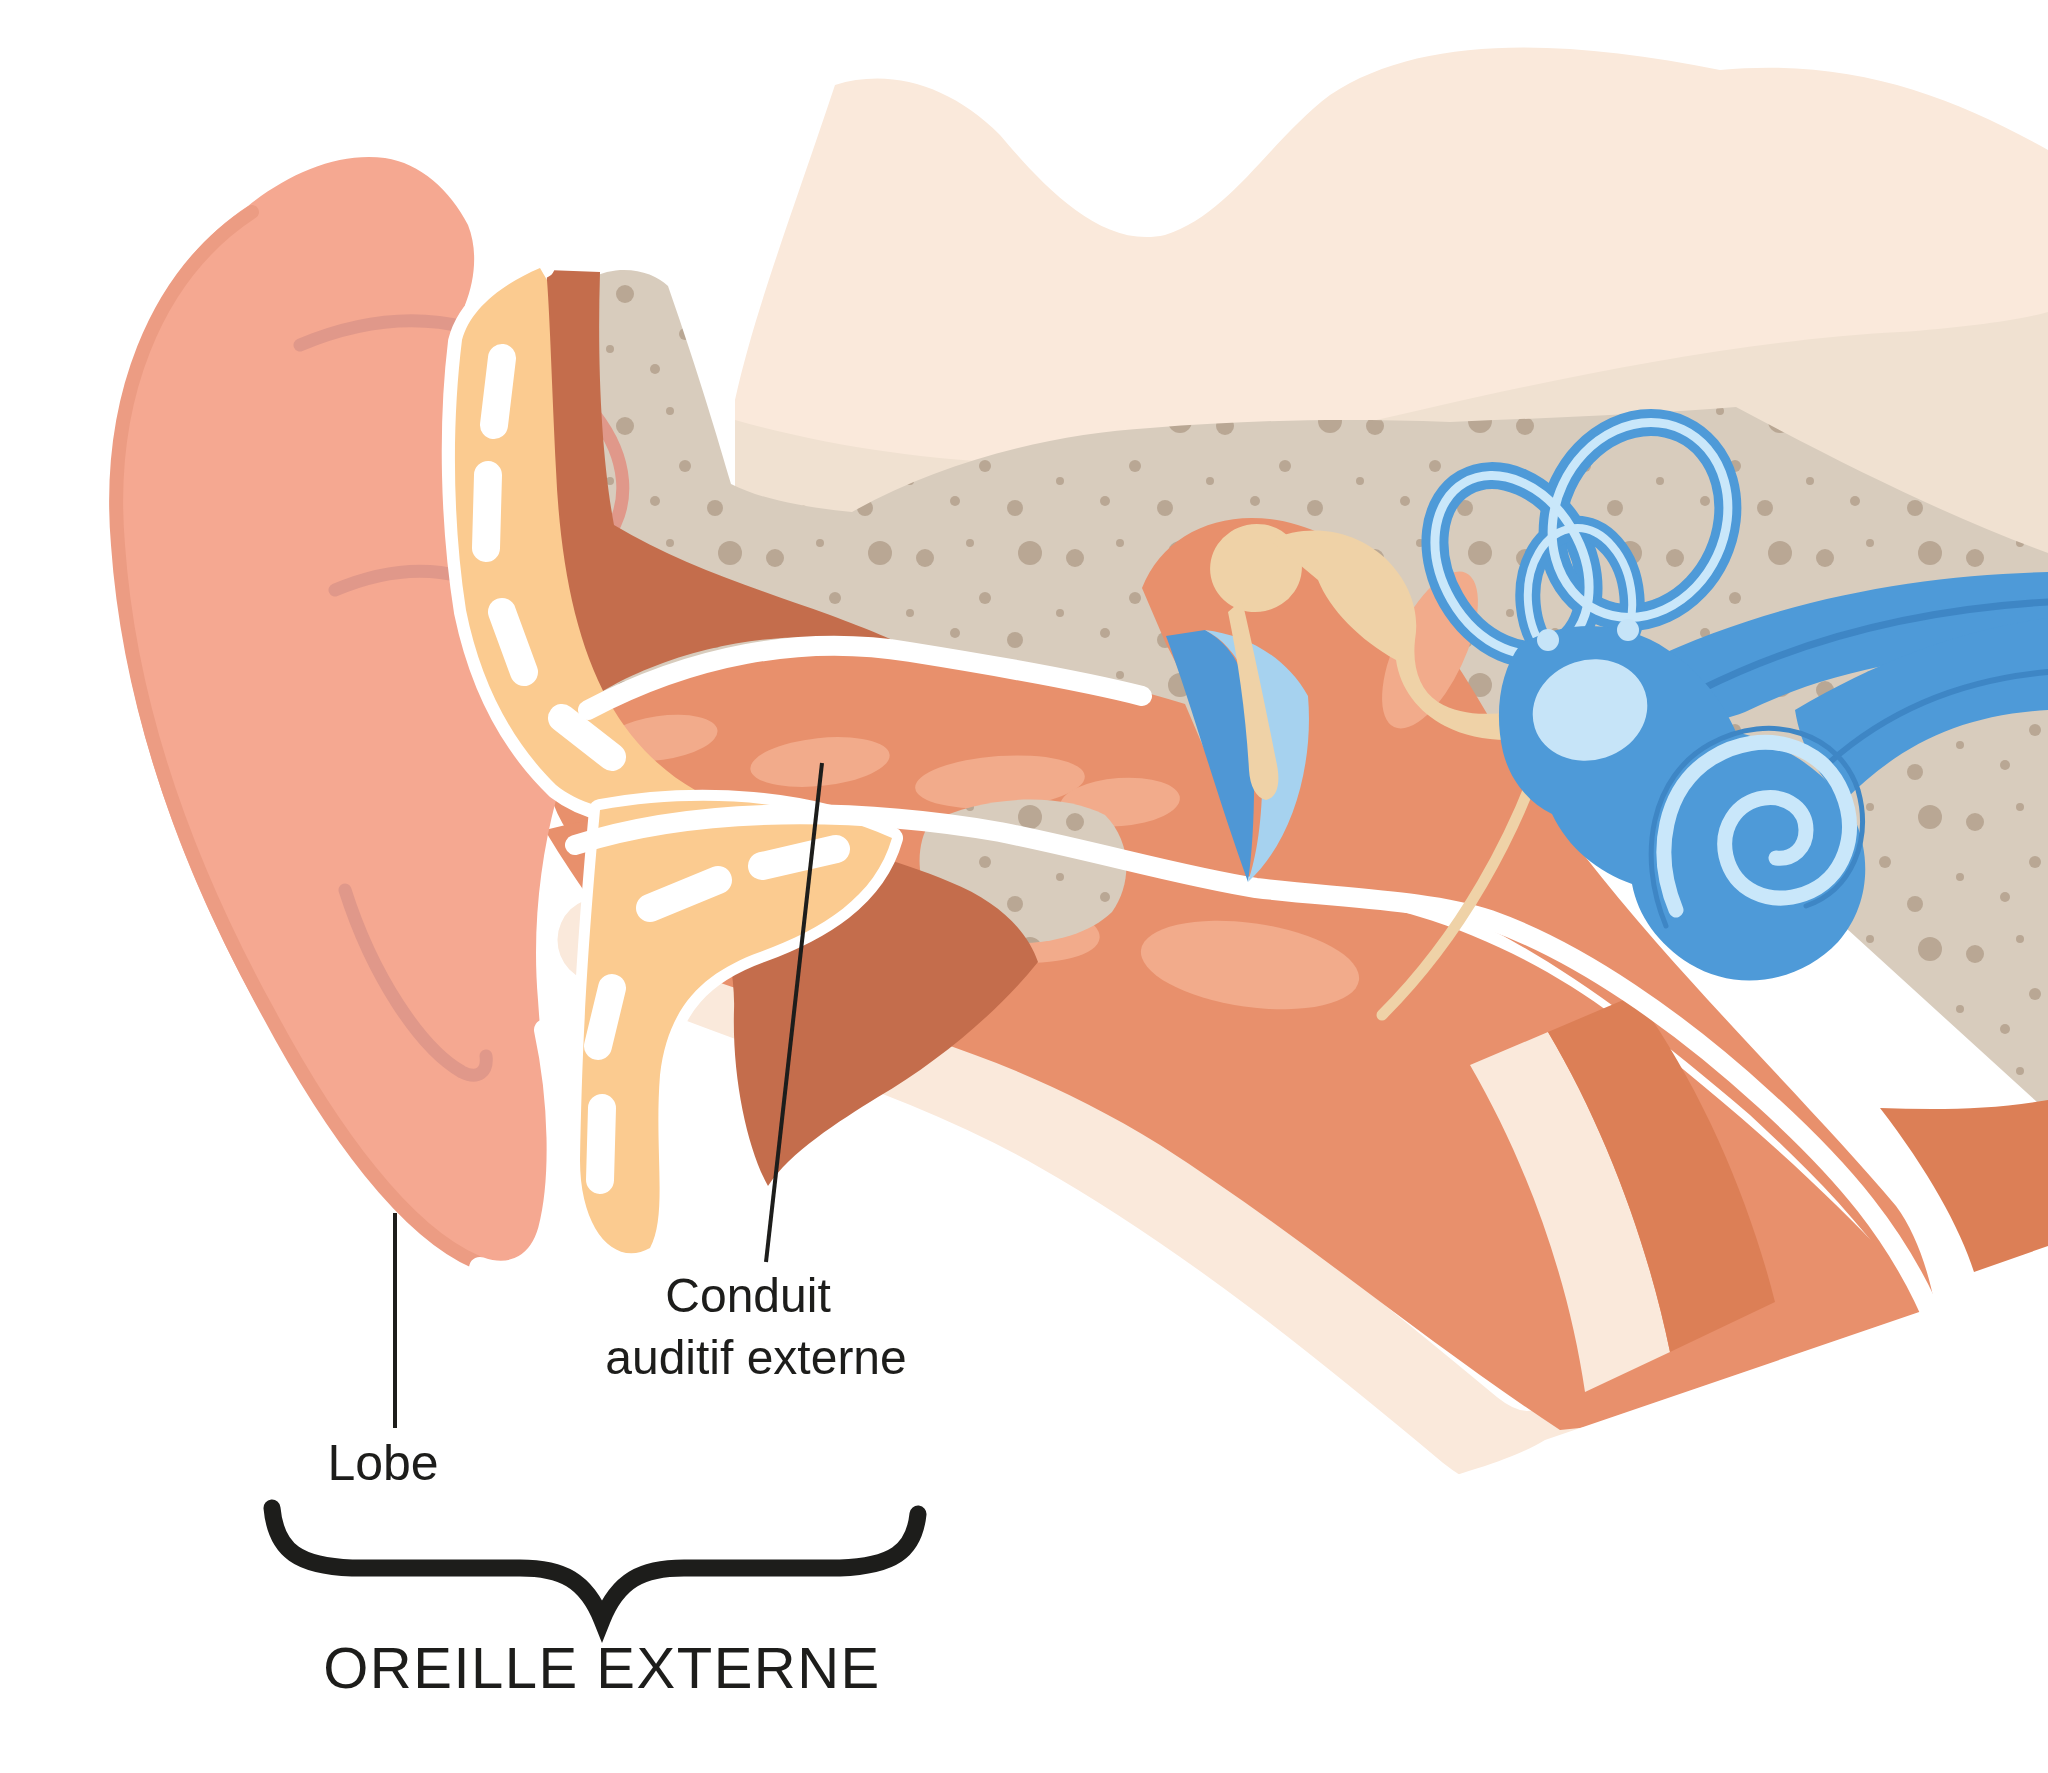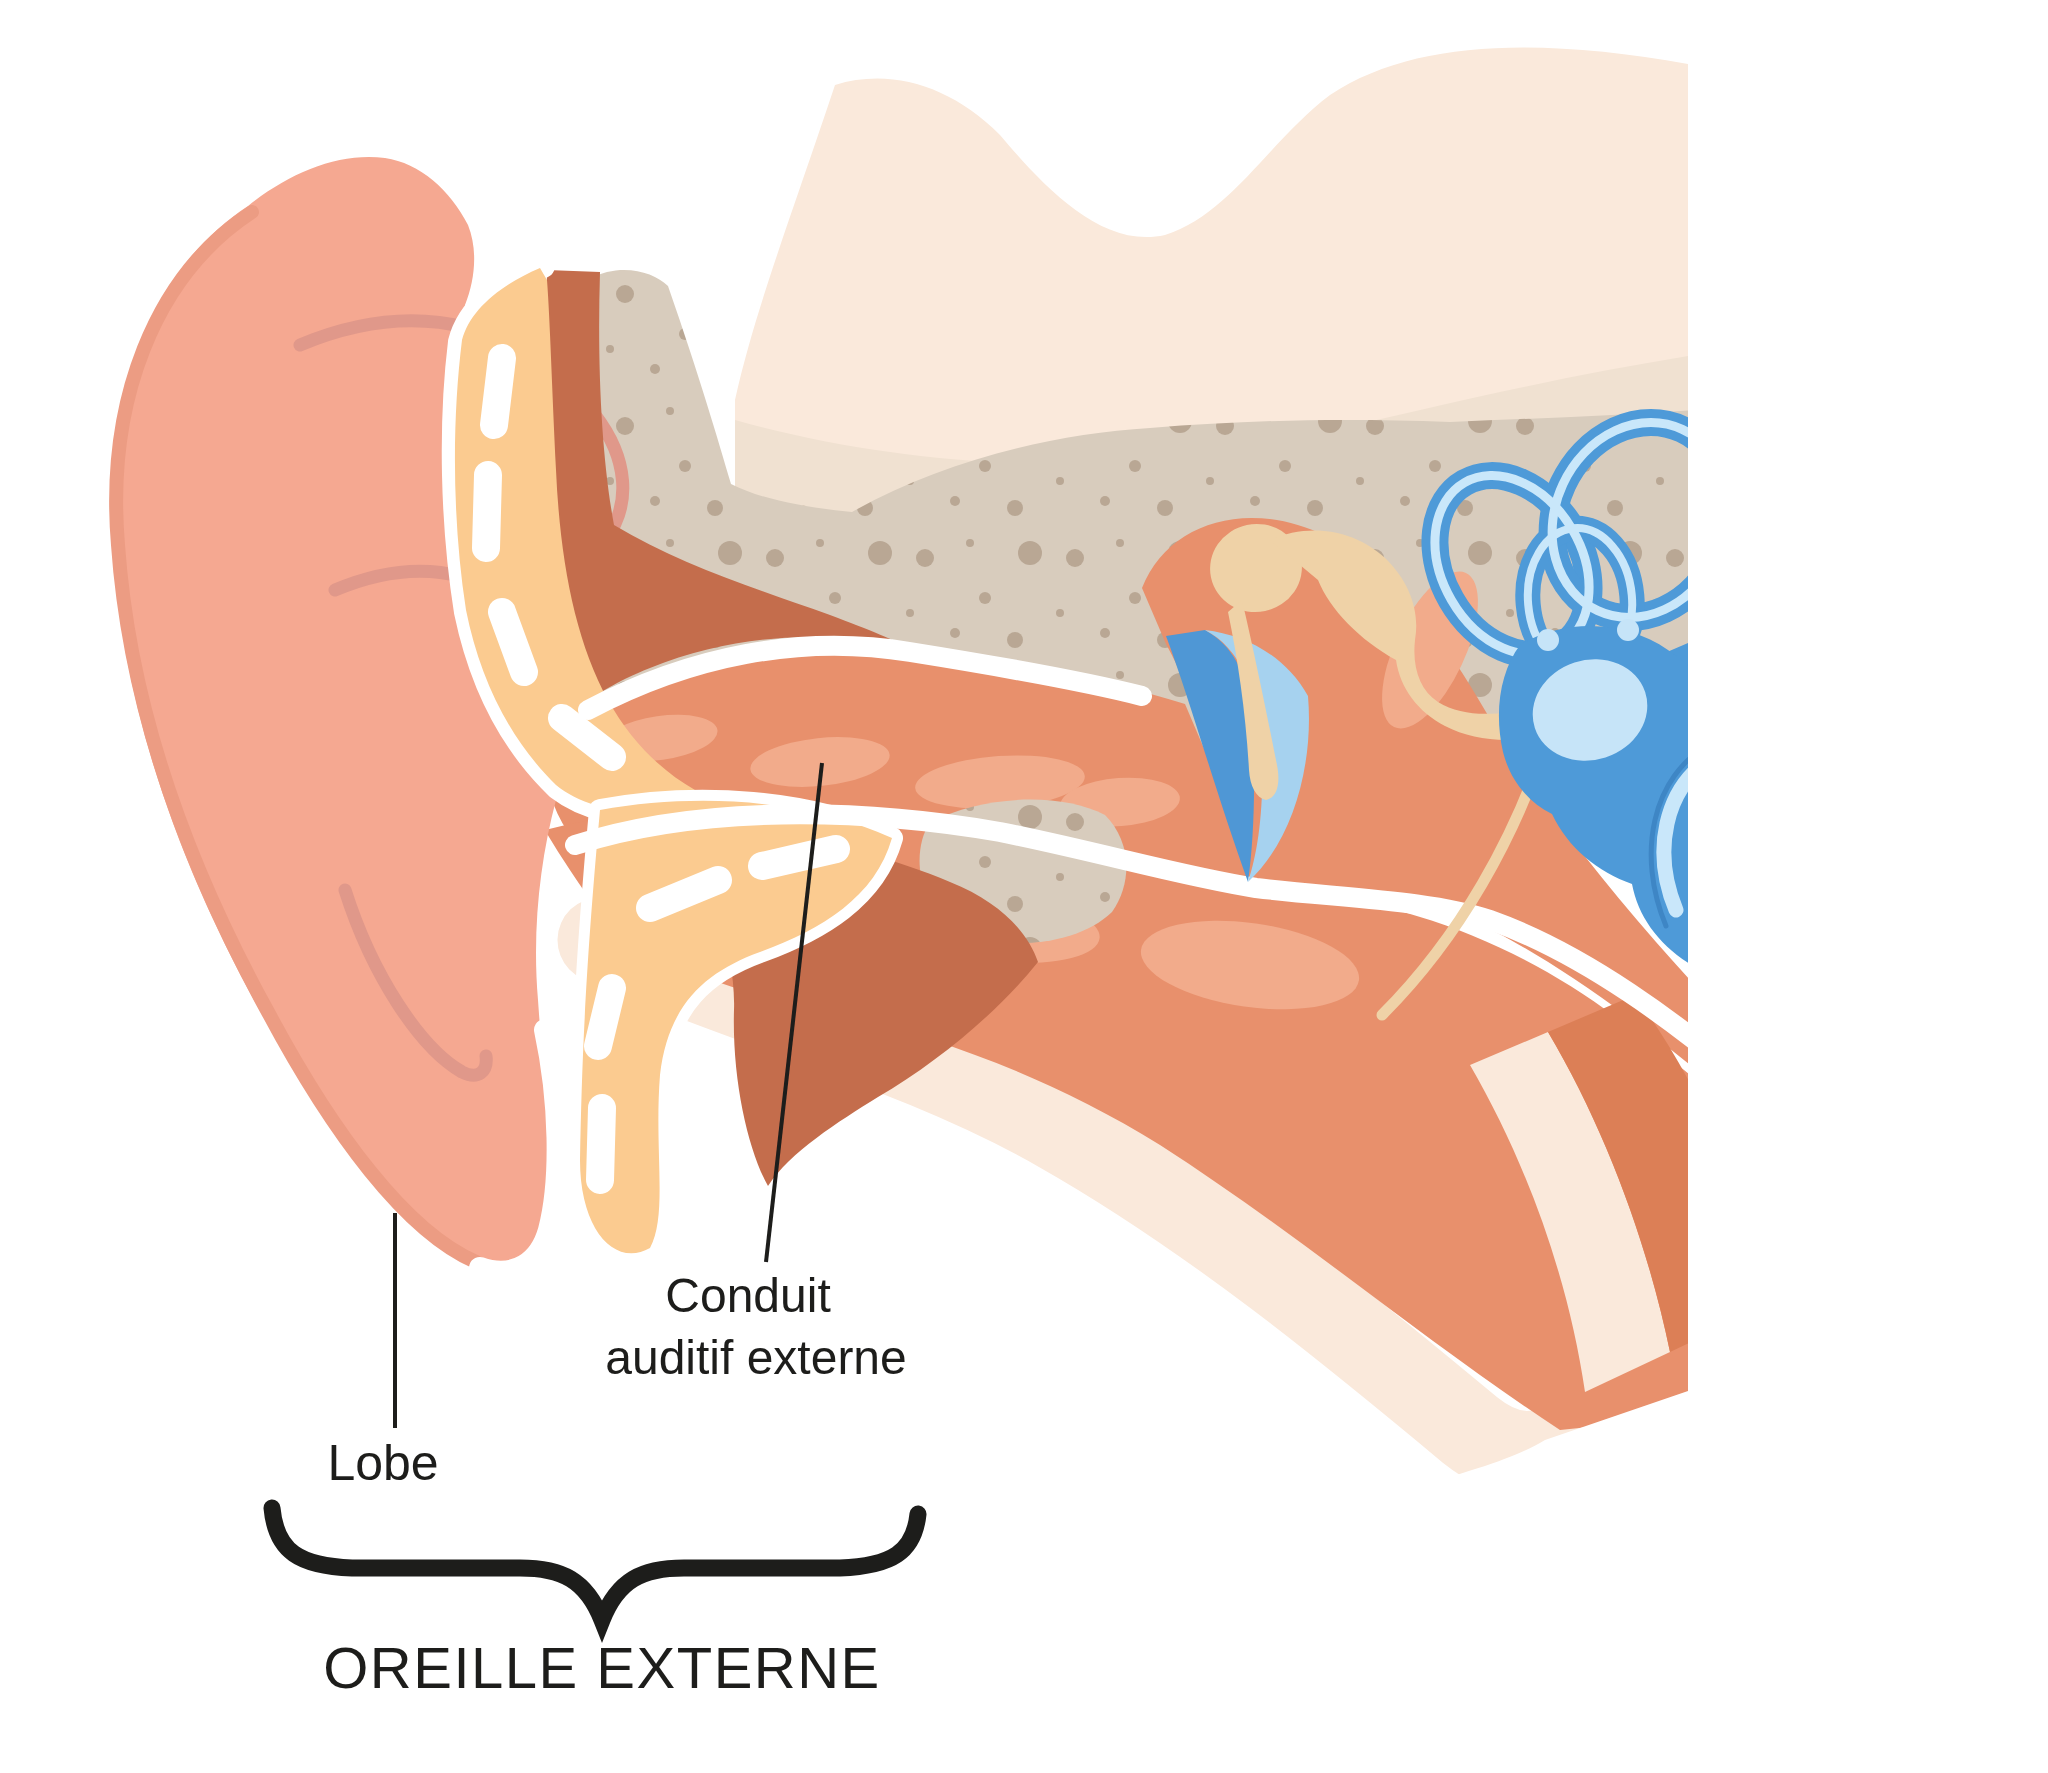--- a/index.html
+++ b/index.html
@@ -1,16 +1,16 @@
 <!DOCTYPE html>
 <html style="--bg: #ffffff; --ink: #1d1d1b; --cream1: #fae9db; --cream2: #f0e1d1; --bone: #d8ccbd; --speckle: #b9a794; --pinna: #f5a891; --pinna-edge: #ec9c83; --crease: #e0988a; --cartilage: #fbcb90; --canal-wall: #c46d4c; --flesh: #e8906c; --flesh-light: #f2ab8b; --flesh-deep: #dc7f56; --drum-dark: #4f97d5; --drum-light: #a6d2ef; --ossicle: #efd2a7; --blue: #4e9ad8; --blue-light: #c9e7fa; --blue-pale: #c6e4f8; --blue-deep: #3e86c5; --white: #ffffff;"><head>
 <meta charset="utf-8">
 <style>
   html,body{margin:0;padding:0;background:#ffffff;}
-  .canvas{position:relative;width:1688px;height:1773px;background:var(--bg,#fff);overflow:hidden;
+  .canvas{position:relative;width:2048px;height:1773px;background:var(--bg,#fff);overflow:hidden;
           font-family:"Liberation Sans",sans-serif;}
   svg{display:block;width:2048px;height:1773px;}
   .lbl{fill:var(--ink,#1d1d1b);font-family:"Liberation Sans",sans-serif;}
   .lbl-small{font-size:48px;}
   .lbl-lobe{font-size:50px;}
   .lbl-title{font-size:58px;letter-spacing:1.5px;}
 </style>
 </head>
 <body>
 

